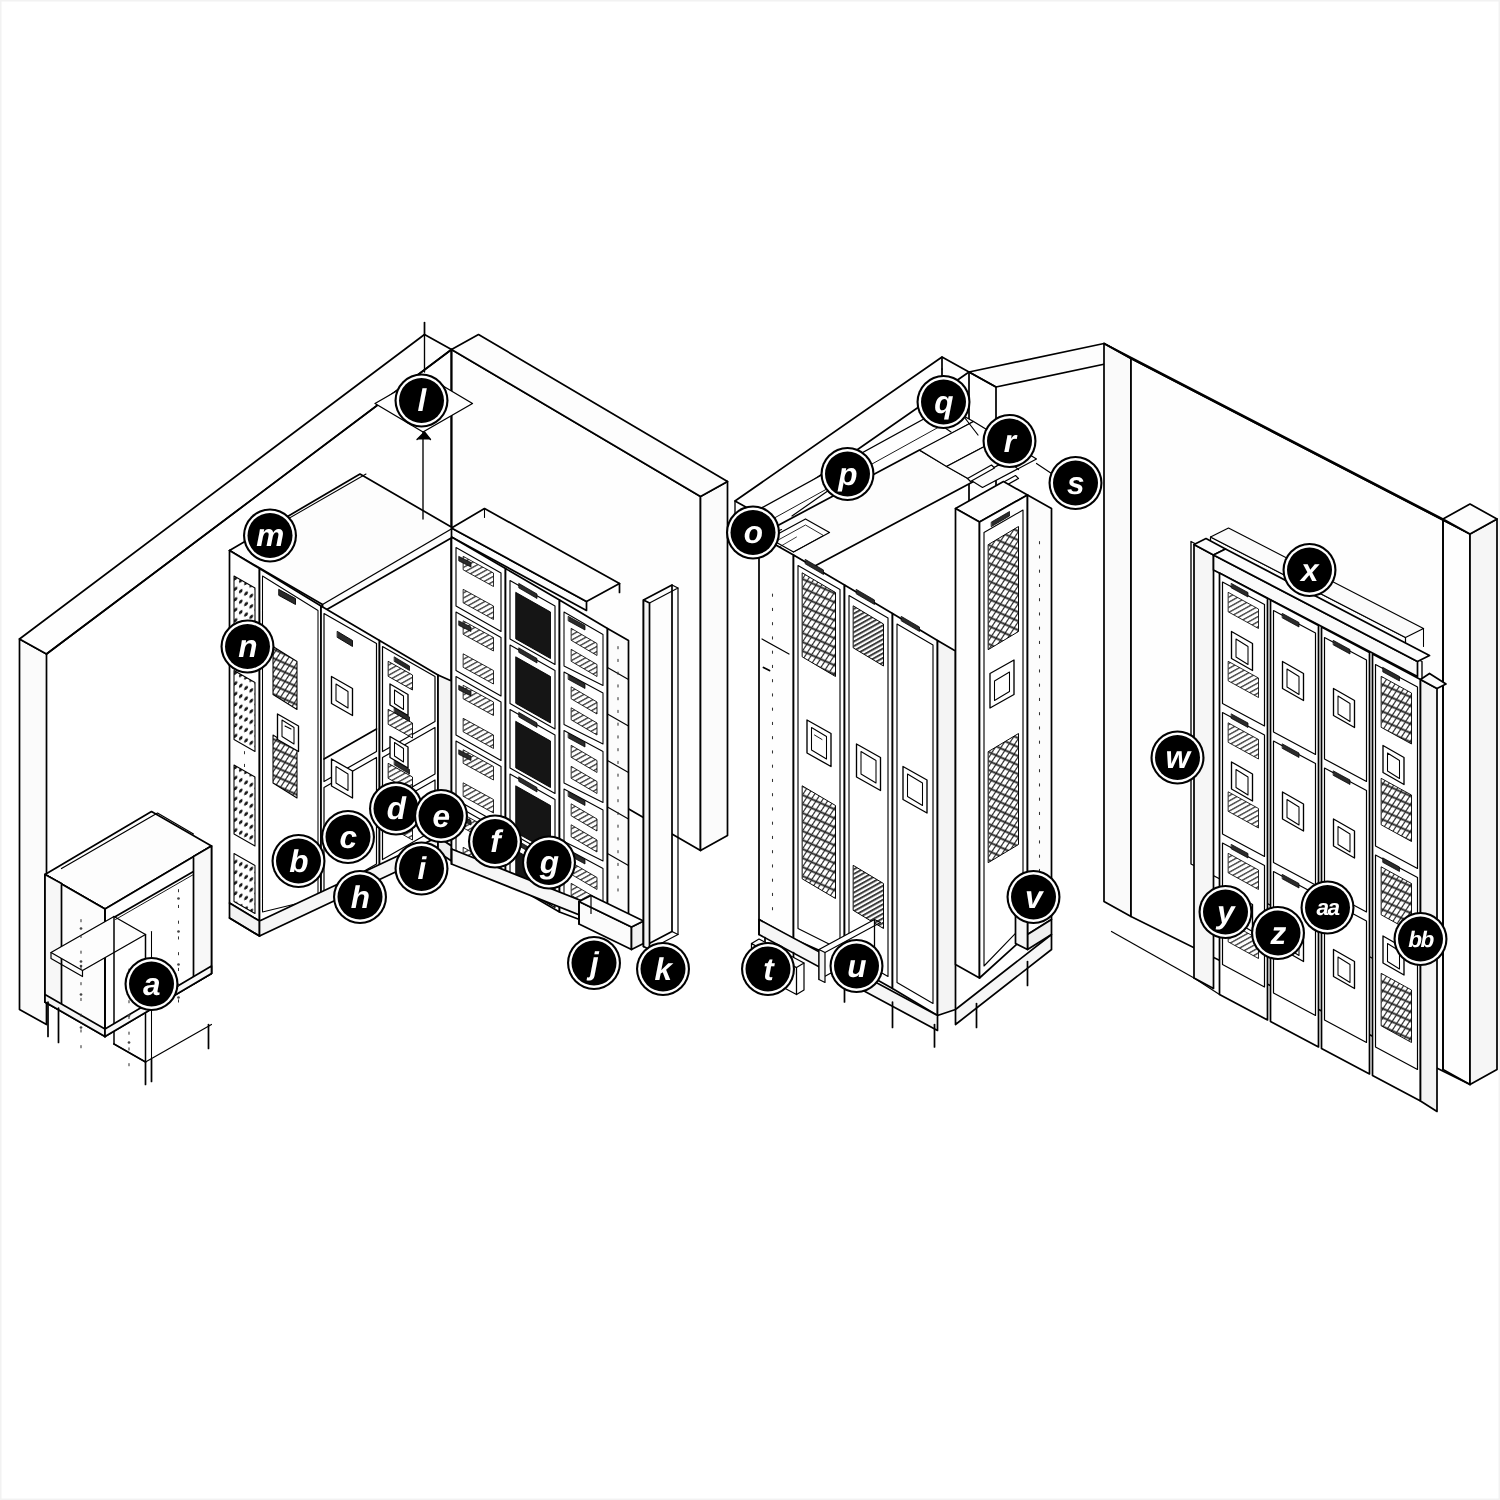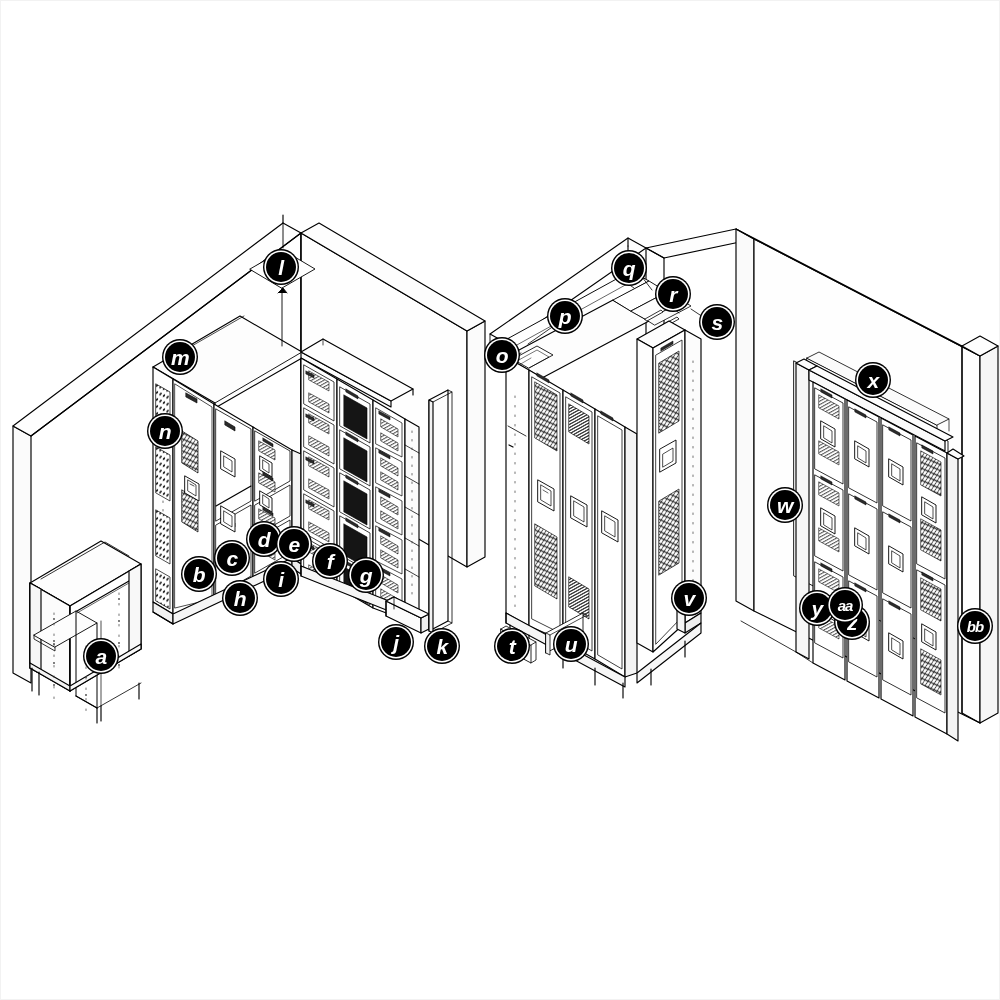--- a/index.html
+++ b/index.html
@@ -609,17 +609,17 @@
       <div class="callout c1" style="left: 628px; top: 267px;">q</div>
       <div class="callout c1" style="left: 672px; top: 293px;">r</div>
       <div class="callout c1" style="left: 716px; top: 321px;">s</div>
       <div class="callout c1" style="left: 511px; top: 645px;">t</div>
       <div class="callout c1" style="left: 570px; top: 643px;">u</div>
       <div class="callout c1" style="left: 688px; top: 597px;">v</div>
       <div class="callout c1" style="left: 784px; top: 504px;">w</div>
       <div class="callout c1" style="left: 872px; top: 379px;">x</div>
       <div class="callout c1" style="left: 816px; top: 607px;">y</div>
       <div class="callout c1" style="left: 851px; top: 621px;">z</div>
-      <div class="callout c2" style="left: 844px; top: 604px;">aa</div>
-      <div class="callout c2" style="left: 974px; top: 625px;">bb</div>
+      <div class="callout c2" style="left: 884px; top: 604px;">aa</div>
+      <div class="callout c2" style="left: 946px; top: 625px;">bb</div>
     </div>
 
 </div>
 
 </body></html>

